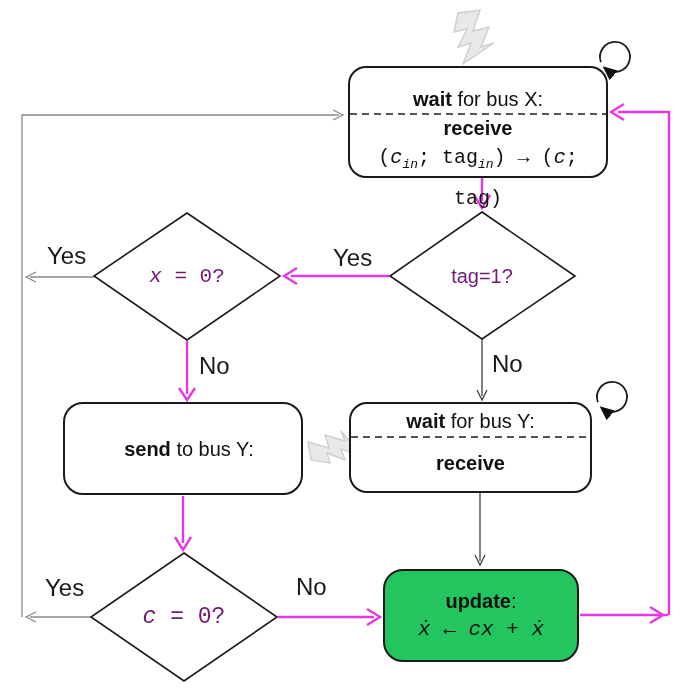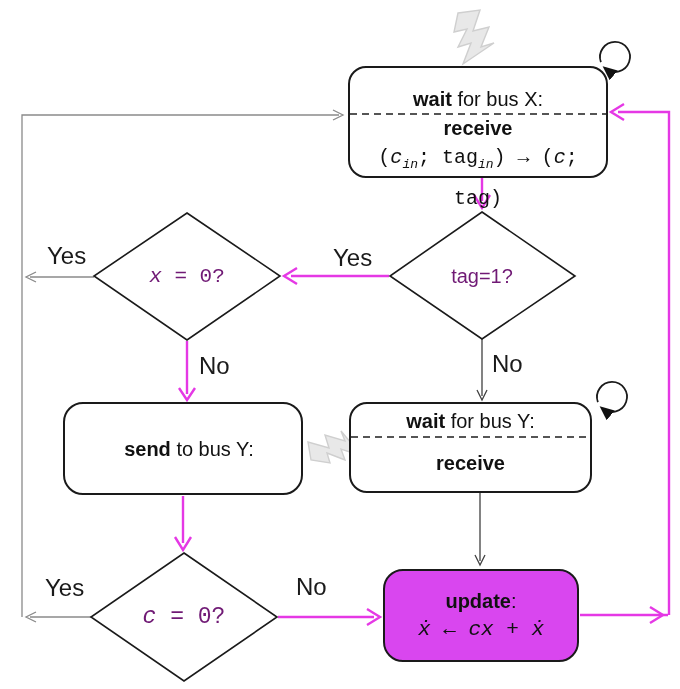--- a/index.html
+++ b/index.html
@@ -21,21 +21,21 @@
   .diamond-label{position:absolute;z-index:2;font-size:20px;color:#701a75;white-space:nowrap;
                  transform:translate(-50%,-50%);}
   #waitx{left:348px;top:66px;width:260px;height:112px;border-radius:18px;padding:20px 0 4px;}
   #waitx .title{height:28px;line-height:28px;flex:none;}
   #waitx .recv{height:26px;line-height:26px;flex:none;}
   #waitx .formula{height:34px;line-height:34px;flex:none;font-size:20px;}
   #sendy{left:63px;top:402px;width:240px;height:93px;border-radius:20px;gap:4px;padding-left:12px;}
   #waity{left:349px;top:402px;width:243px;height:91px;border-radius:18px;padding:2px 0 4px;}
   #waity .title{height:30px;line-height:30px;flex:none;}
   #waity .recv{flex:1;display:flex;align-items:center;justify-content:center;}
-  #update{left:383px;top:569px;width:196px;height:93px;border-radius:20px;background:#d946ef;gap:3px;}
+  #update{left:383px;top:569px;width:196px;height:93px;border-radius:20px;background:#22c55e;gap:3px;}
 </style>
 </head>
 <body>
 
 <div id="stage">
 
   <svg id="base" class="layer" width="680" height="689" viewBox="0 0 680 689">
 
     <g fill="none" stroke-width="1.3" stroke="#8a8a8a">
       <polyline points="22,617 22,115 339,115"></polyline>

